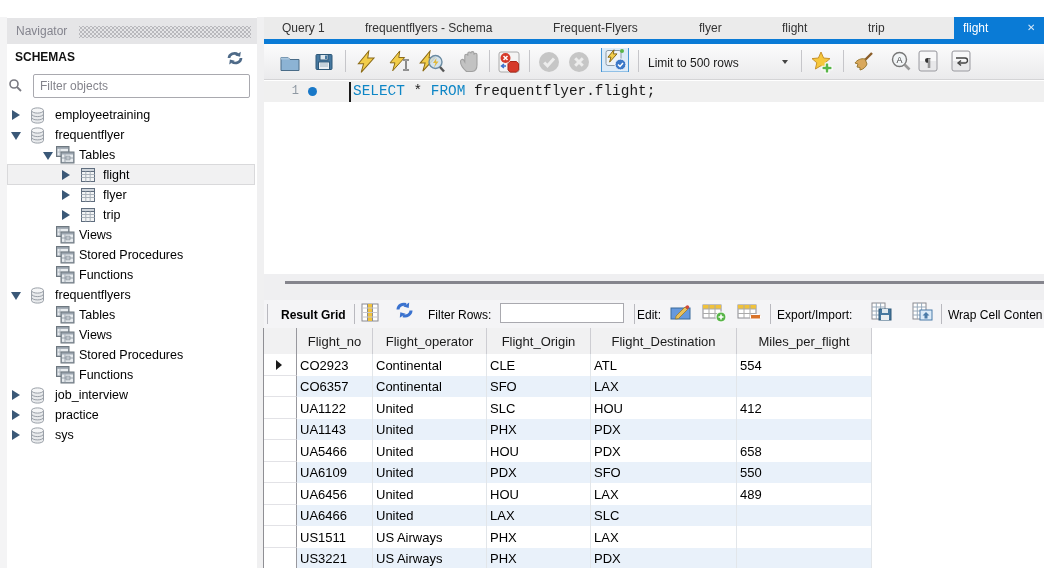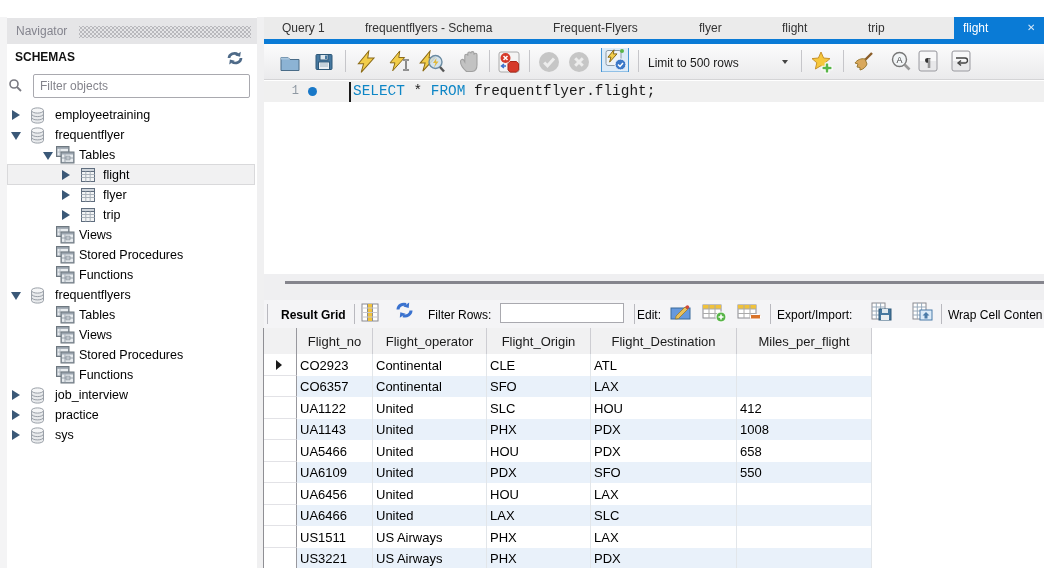--- a/index.html
+++ b/index.html
@@ -460,60 +460,61 @@
         <div class="selcell" style="top:26px">
           <svg width="8" height="10" viewBox="0 0 8 10" style="position:absolute;left:11px;top:6px">
             <path d="M1 0 L7 5 L1 10 Z" fill="#1a1a1a"></path>
           </svg>
         </div>
         <div class="rowbg" style="top:26px;background:#ffffff"></div>
         <div class="gc" style="left:33px;top:26px;width:76px">CO2923</div>
         <div class="gc" style="left:109px;top:26px;width:114px">Continental</div>
         <div class="gc" style="left:223px;top:26px;width:104px">CLE</div>
         <div class="gc" style="left:327px;top:26px;width:146px">ATL</div>
+        <div class="gc" style="left:473px;top:26px;width:135px">554</div>
         <div class="selcell" style="top:47.5px"></div>
         <div class="rowbg" style="top:47.5px;background:#e9f1fa"></div>
         <div class="gc" style="left:33px;top:47.5px;width:76px">CO6357</div>
         <div class="gc" style="left:109px;top:47.5px;width:114px">Continental</div>
         <div class="gc" style="left:223px;top:47.5px;width:104px">SFO</div>
         <div class="gc" style="left:327px;top:47.5px;width:146px">LAX</div>
         <div class="selcell" style="top:69px"></div>
         <div class="rowbg" style="top:69px;background:#ffffff"></div>
         <div class="gc" style="left:33px;top:69px;width:76px">UA1122</div>
         <div class="gc" style="left:109px;top:69px;width:114px">United</div>
         <div class="gc" style="left:223px;top:69px;width:104px">SLC</div>
         <div class="gc" style="left:327px;top:69px;width:146px">HOU</div>
         <div class="gc" style="left:473px;top:69px;width:135px">412</div>
         <div class="selcell" style="top:90.5px"></div>
         <div class="rowbg" style="top:90.5px;background:#e9f1fa"></div>
         <div class="gc" style="left:33px;top:90.5px;width:76px">UA1143</div>
         <div class="gc" style="left:109px;top:90.5px;width:114px">United</div>
         <div class="gc" style="left:223px;top:90.5px;width:104px">PHX</div>
         <div class="gc" style="left:327px;top:90.5px;width:146px">PDX</div>
-        <div class="gc" style="left:473px;top:90.5px;width:135px">1008</div>
         <div class="selcell" style="top:112px"></div>
         <div class="rowbg" style="top:112px;background:#ffffff"></div>
         <div class="gc" style="left:33px;top:112px;width:76px">UA5466</div>
         <div class="gc" style="left:109px;top:112px;width:114px">United</div>
         <div class="gc" style="left:223px;top:112px;width:104px">HOU</div>
         <div class="gc" style="left:327px;top:112px;width:146px">PDX</div>
         <div class="gc" style="left:473px;top:112px;width:135px">658</div>
         <div class="selcell" style="top:133.5px"></div>
         <div class="rowbg" style="top:133.5px;background:#e9f1fa"></div>
         <div class="gc" style="left:33px;top:133.5px;width:76px">UA6109</div>
         <div class="gc" style="left:109px;top:133.5px;width:114px">United</div>
         <div class="gc" style="left:223px;top:133.5px;width:104px">PDX</div>
         <div class="gc" style="left:327px;top:133.5px;width:146px">SFO</div>
         <div class="gc" style="left:473px;top:133.5px;width:135px">550</div>
         <div class="selcell" style="top:155px"></div>
         <div class="rowbg" style="top:155px;background:#ffffff"></div>
         <div class="gc" style="left:33px;top:155px;width:76px">UA6456</div>
         <div class="gc" style="left:109px;top:155px;width:114px">United</div>
         <div class="gc" style="left:223px;top:155px;width:104px">HOU</div>
         <div class="gc" style="left:327px;top:155px;width:146px">LAX</div>
+        <div class="gc" style="left:473px;top:155px;width:135px">489</div>
         <div class="selcell" style="top:176.5px"></div>
         <div class="rowbg" style="top:176.5px;background:#e9f1fa"></div>
         <div class="gc" style="left:33px;top:176.5px;width:76px">UA6466</div>
         <div class="gc" style="left:109px;top:176.5px;width:114px">United</div>
         <div class="gc" style="left:223px;top:176.5px;width:104px">LAX</div>
         <div class="gc" style="left:327px;top:176.5px;width:146px">SLC</div>
         <div class="selcell" style="top:198px"></div>
         <div class="rowbg" style="top:198px;background:#ffffff"></div>
         <div class="gc" style="left:33px;top:198px;width:76px">US1511</div>
         <div class="gc" style="left:109px;top:198px;width:114px">US Airways</div>

